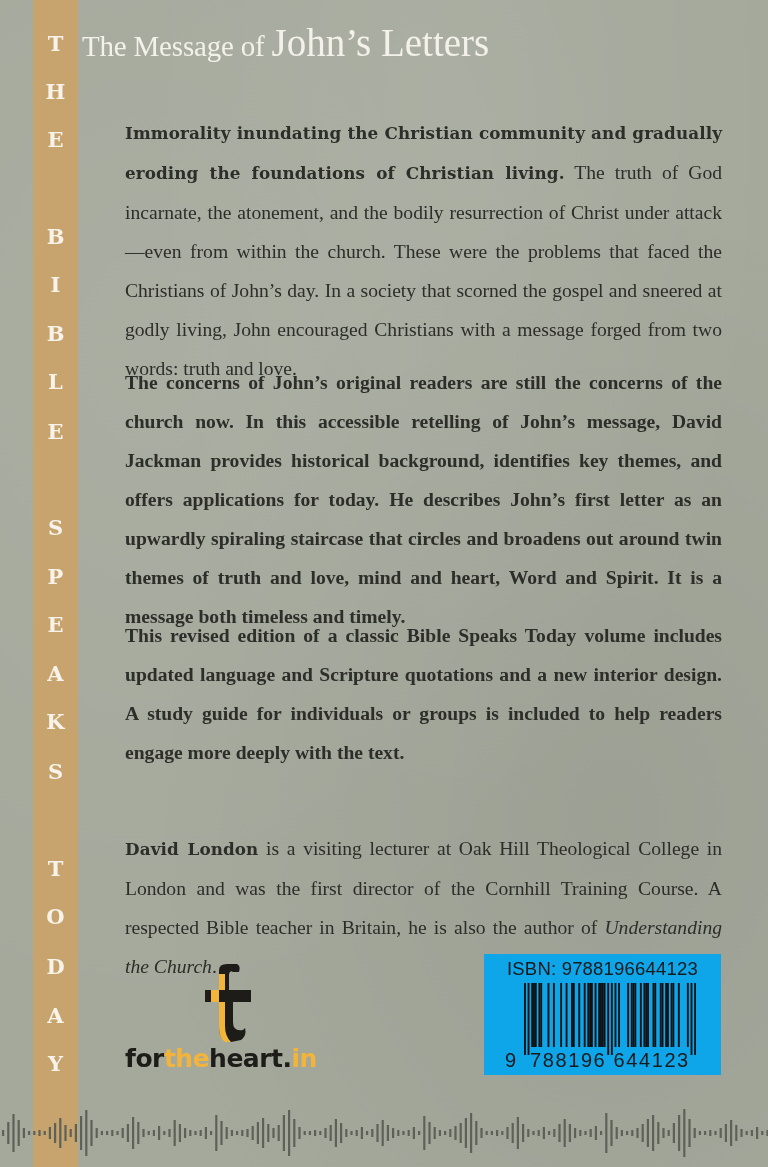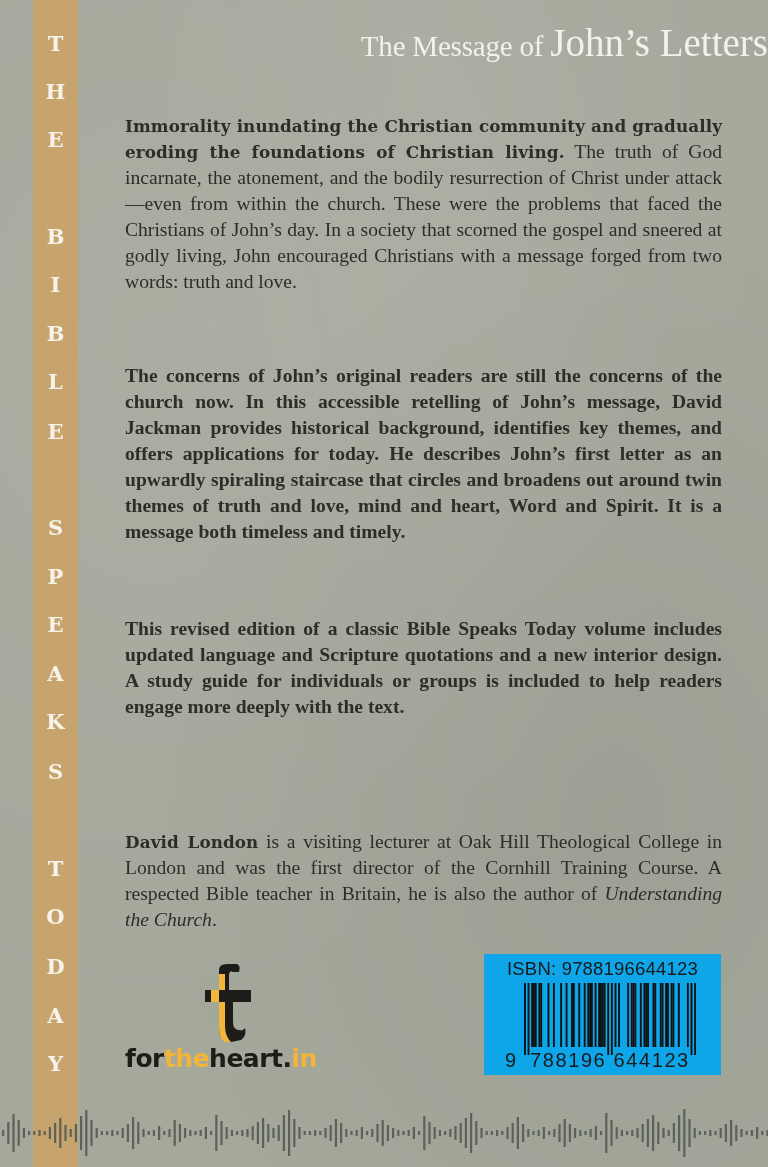--- a/index.html
+++ b/index.html
@@ -18,28 +18,28 @@
       position: absolute; left: 33px; top: 0; width: 45px; height: 1167px;
       background: #c7a46d;
     }
     .spine-letter {
       position: absolute; left: 33px; width: 45px; text-align: center;
       color: #f7f3ea; font-family: "DejaVu Serif", serif; font-weight: bold;
       font-size: 21px; line-height: 24px;
     }
     .title {
       position: absolute; left: 0; top: 20px; width: 768px; padding-left: 82px;
-      text-align: right; color: #f4f1ea; font-family: "Liberation Serif", serif;
+      text-align: left; color: #f4f1ea; font-family: "Liberation Serif", serif;
       white-space: nowrap;
     }
     .title .small { font-size: 29px; letter-spacing: -0.2px; }
     .title .big { font-size: 39px; }
     .body-text {
       position: absolute; left: 125px; width: 597px;
-      font-family: "Liberation Serif", serif; font-size: 19.6px; line-height: 26px;
+      font-family: "Liberation Serif", serif; font-size: 19.6px; line-height: 39px;
       text-align: justify; color: #2d2d29;
     }
     .body-text b { font-family: "DejaVu Serif", serif; font-weight: bold; font-size: 16.8px; letter-spacing: 0.1px; }
     .body-text i { font-style: italic; }
     .p1 { top: 113px; }
     .p2 { top: 363px; font-weight: bold; }
     .p3 { top: 616px; font-weight: bold; }
     .bio { top: 829px; }
     .logo {
       position: absolute; left: 125px; top: 962px; width: 210px; height: 120px;

